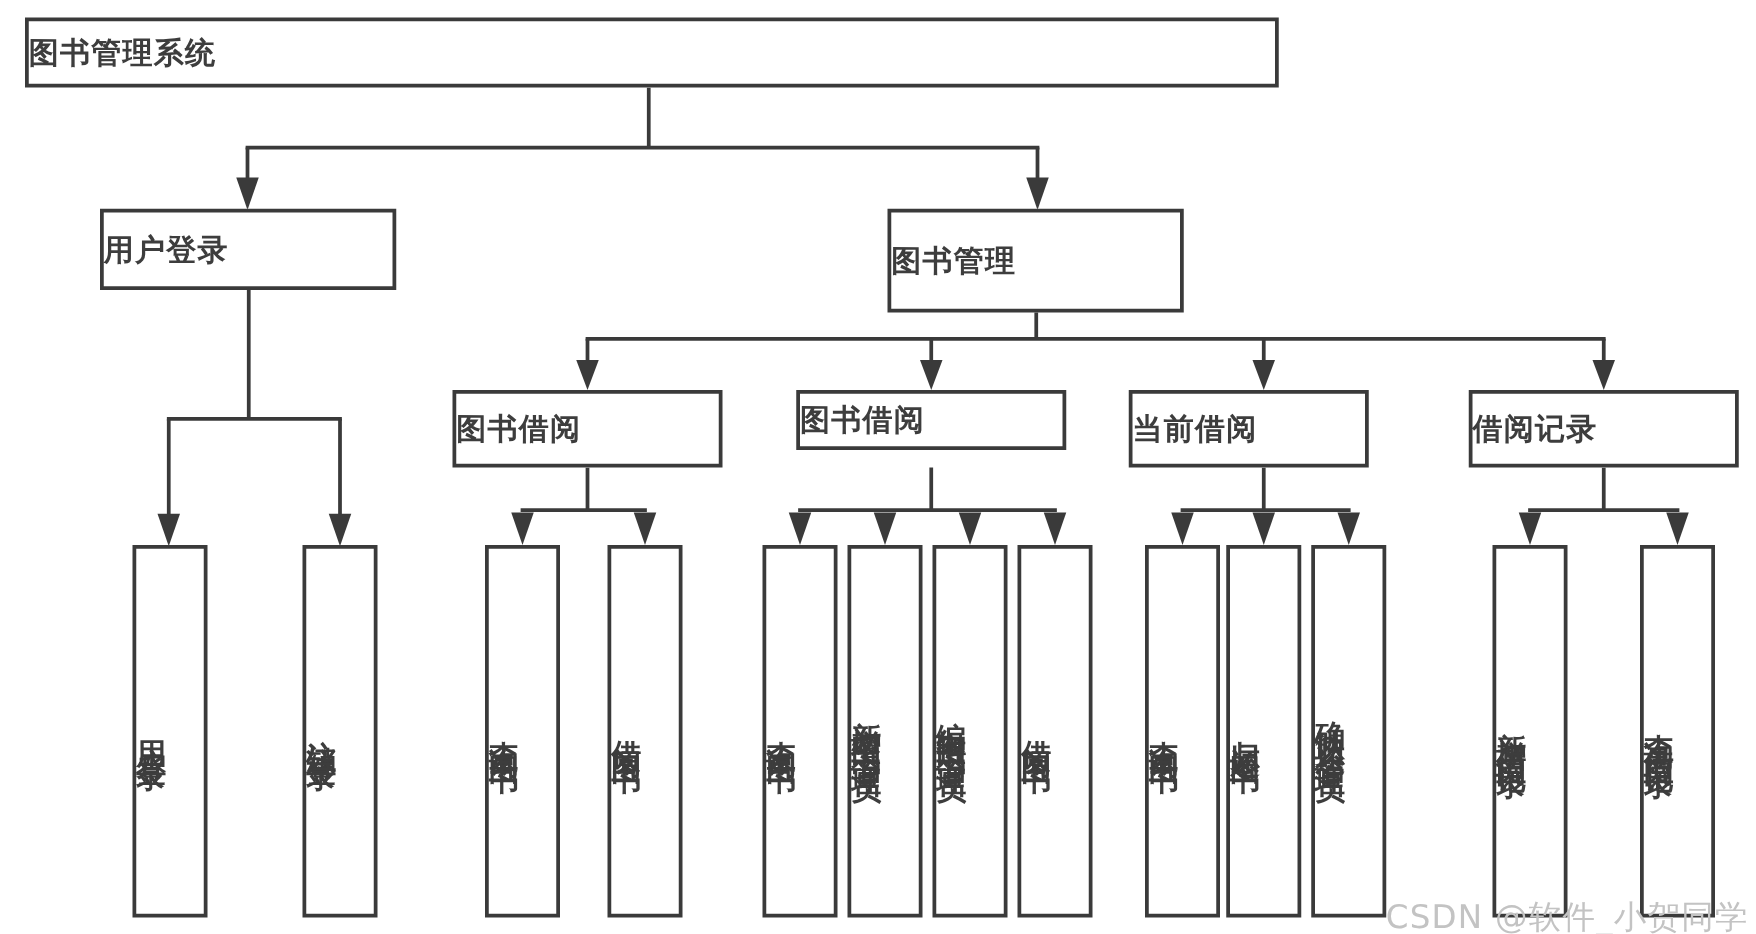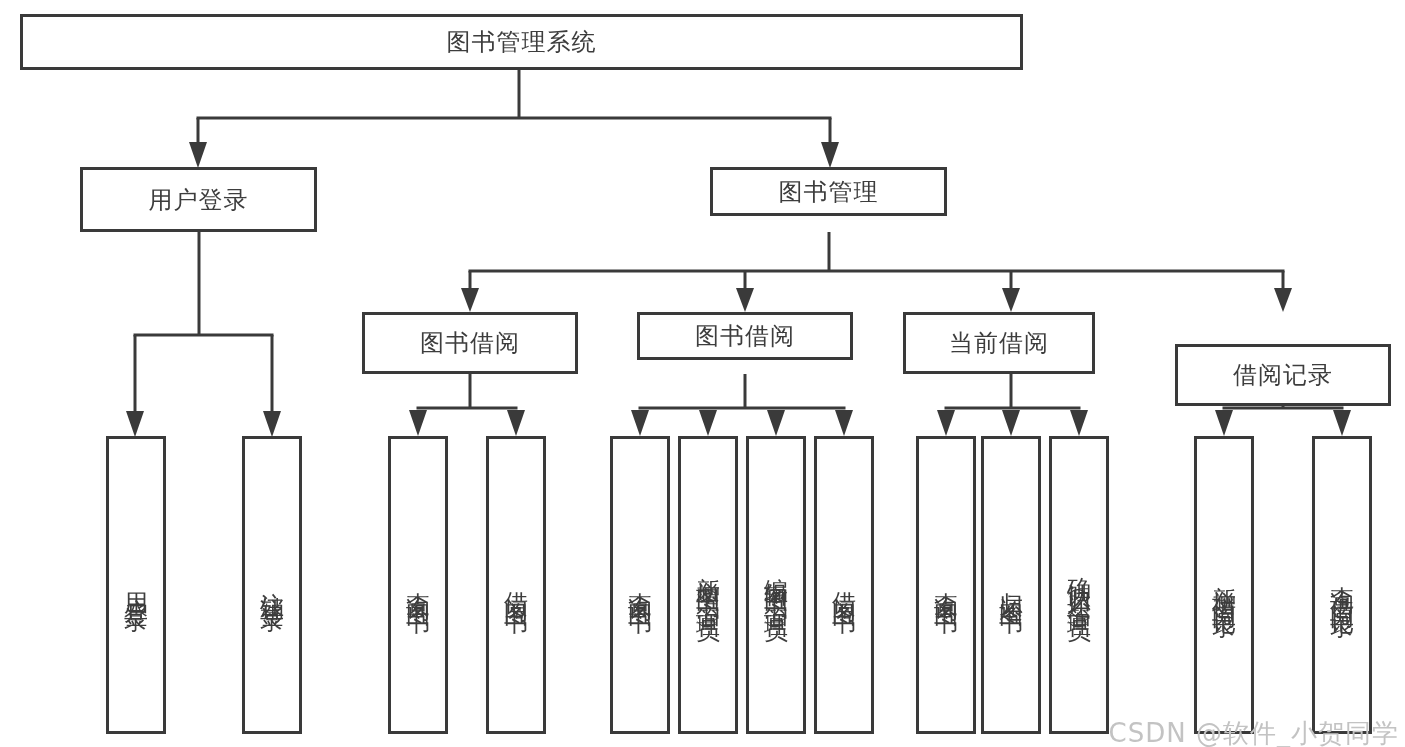--- a/index.html
+++ b/index.html
@@ -18,24 +18,25 @@
     overflow:hidden;
   }
   #wires{position:absolute;left:0;top:0;width:1405px;height:747px;}
   .box{
     position:absolute;
     box-sizing:border-box;
     border:3px solid var(--line);
     background:#fff;
     display:flex;
     align-items:center;
-    justify-content:center;
+    justify-content:flex-start;
     font-size:24px;
     letter-spacing:1px;
     color:var(--text);
+    font-weight:bold;
   }
   .vbox{
     font-size:24px;
     letter-spacing:0;
   }
   .vbox span{
     writing-mode:vertical-lr;
     text-orientation:mixed;
     letter-spacing:6px;
     line-height:1;
@@ -115,34 +116,34 @@
     </g>
   </svg>
 
   <div class="box" style="left:20px;top:14px;width:1003px;height:56px;">
     <span>图书管理系统</span>
   </div>
 
   <div class="box" style="left:80px;top:167px;width:237px;height:65px;">
     <span>用户登录</span>
   </div>
-  <div class="box" style="left:710px;top:167px;width:237px;height:49px;">
+  <div class="box" style="left:710px;top:167px;width:237px;height:83px;">
     <span>图书管理</span>
   </div>
 
   <div class="box" style="left:362px;top:312px;width:216px;height:62px;">
     <span>图书借阅</span>
   </div>
   <div class="box" style="left:637px;top:312px;width:216px;height:48px;">
     <span>图书借阅</span>
   </div>
   <div class="box" style="left:903px;top:312px;width:192px;height:62px;">
     <span>当前借阅</span>
   </div>
-  <div class="box" style="left:1175px;top:312px;width:216px;height:62px;margin-top:32px;">
+  <div class="box" style="left:1175px;top:312px;width:216px;height:62px;">
     <span>借阅记录</span>
   </div>
 
   <div class="box vbox" style="left:106px;top:436px;width:60px;height:298px;">
     <span>用户登录</span>
   </div>
   <div class="box vbox" style="left:242px;top:436px;width:60px;height:298px;">
     <span>注销登录</span>
   </div>
 

